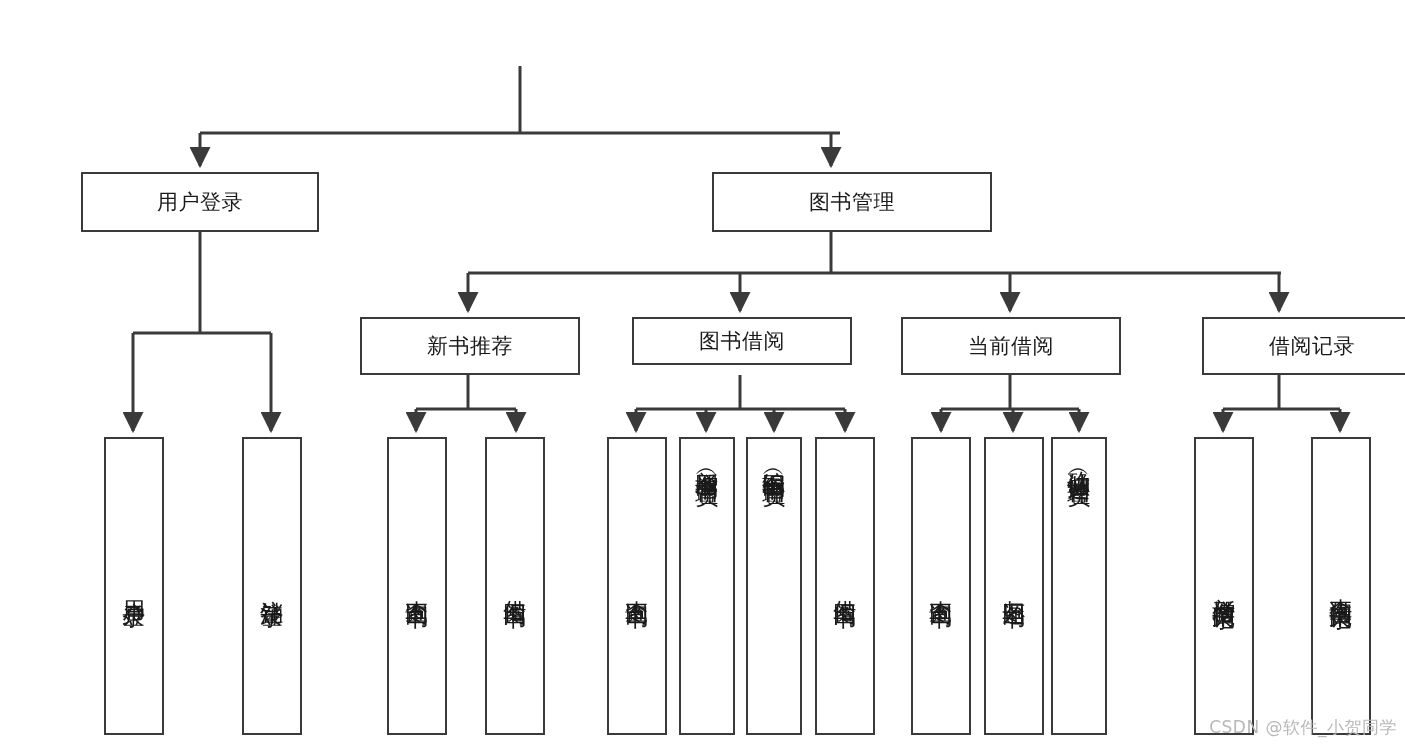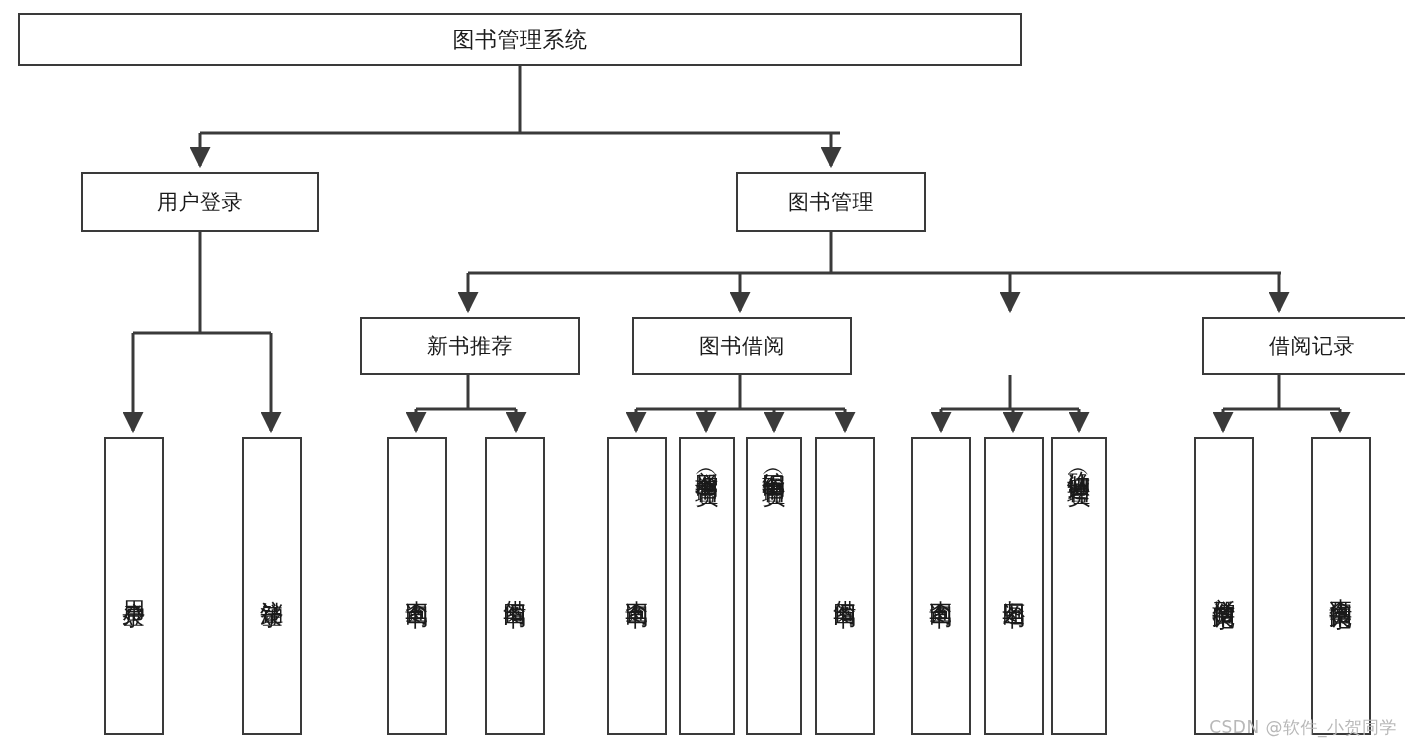--- a/index.html
+++ b/index.html
@@ -126,36 +126,36 @@
       <path d="M 1013 409 L 1013 431" marker-end="url(#arrow)"></path>
       <path d="M 1079 409 L 1079 431" marker-end="url(#arrow)"></path>
 
       <path d="M 1279 375 L 1279 409"></path>
       <path d="M 1223 409 L 1340 409"></path>
       <path d="M 1223 409 L 1223 431" marker-end="url(#arrow)"></path>
       <path d="M 1340 409 L 1340 431" marker-end="url(#arrow)"></path>
     </g>
   </svg>
 
-  <div class="node horiz root" style="left:18px; top:13px; width:1004px; height:53px;">
-    <span class="label">图书管理系统</span>
-  </div>
 
   <div class="node horiz" style="left:81px; top:172px; width:238px; height:60px;">
     <span class="label">用户登录</span>
   </div>
-  <div class="node horiz" style="left:712px; top:172px; width:190px; height:60px;margin-left:24px;">
+  <div class="node horiz" style="left:712px; top:172px; width:280px; height:60px;">
     <span class="label">图书管理</span>
   </div>
 
   <div class="node horiz" style="left:360px; top:317px; width:220px; height:58px;font-family:Liberation Serif, serif;">
     <span class="label">新书推荐</span>
   </div>
-  <div class="node horiz" style="left:632px; top:317px; width:220px; height:58px;">
+  <div class="node horiz" style="left:632px; top:317px; width:220px; height:48px;">
     <span class="label">图书借阅</span>
+  </div>
+  <div class="node horiz" style="left:901px; top:317px; width:220px; height:58px;">
+    <span class="label">当前借阅</span>
   </div>
   <div class="node horiz" style="left:1170px; top:317px; width:220px; height:58px;margin-left:32px;">
     <span class="label">借阅记录</span>
   </div>
 
   <div class="node vert" style="left:104px; top:437px; width:60px; height:298px; align-items:center;">
     <span class="label">用户登录</span>
   </div>
   <div class="node vert" style="left:242px; top:437px; width:60px; height:298px; align-items:center;">
     <span class="label">注销登录</span>

